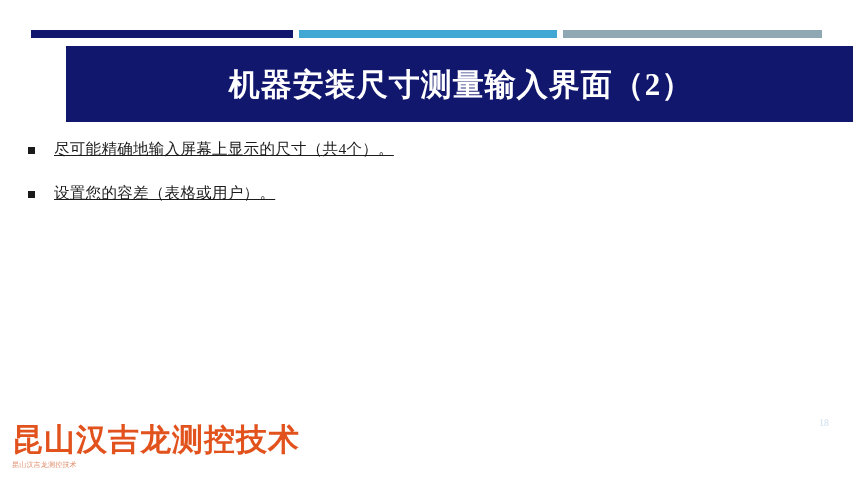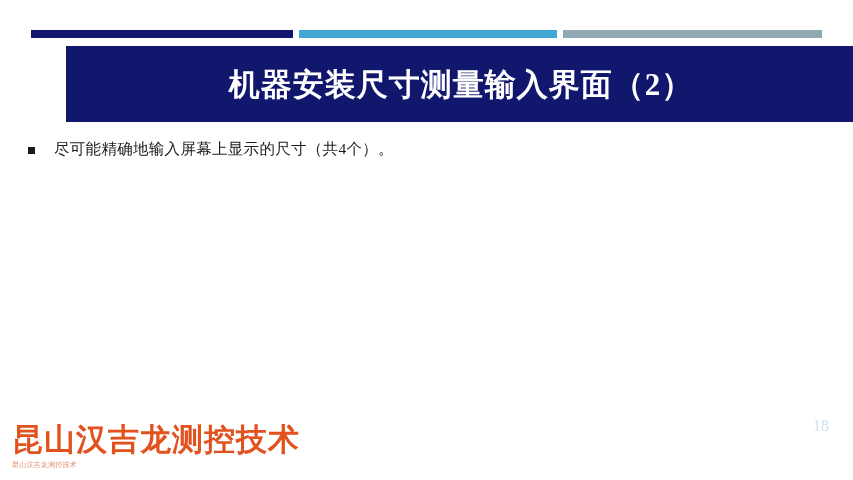--- a/index.html
+++ b/index.html
@@ -87,20 +87,21 @@
     margin-top: 9px;
     margin-right: 19px;
     flex: 0 0 auto;
   }
   .bullet-text {
     color: #1b1b1b;
     font-size: 15.5px;
     line-height: 1.45;
     font-family: "Liberation Serif", "DejaVu Serif", serif;
     letter-spacing: 0.3px;
+    text-decoration: underline;
   }
 
   
   .logo-block {
     position: absolute;
     left: 12px;
     top: 424px;
     width: 320px;
   }
   .logo-main {
@@ -121,21 +122,21 @@
     opacity: 0.85;
     white-space: nowrap;
   }
 
   
   .page-number {
     position: absolute;
     right: 24px;
     top: 417px;
     color: #cfe0ee;
-    font-size: 16px;
+    font-size: 10px;
     font-family: "Liberation Serif", "DejaVu Serif", serif;
     text-align: right;
   }
 </style>
 </head>
 <body>
 
 <div class="slide">
 
   <div class="deco-bar">
@@ -150,20 +151,24 @@
     <div class="title-text">机器安装尺寸测量输入界面（2）</div>
   </div>
 
   <div class="bullets">
 
     <div class="bullet-row">
       <span class="bullet-marker"></span>
       <span class="bullet-text">尽可能精确地输入屏幕上显示的尺寸（共4个）。</span>
     </div>
 
+    <div class="bullet-row">
+      <span class="bullet-marker"></span>
+      <span class="bullet-text">设置您的容差（表格或用户）。</span>
+    </div>
 
 
   </div>
 
   <div class="logo-block">
     <div class="logo-main">昆山汉吉龙测控技术</div>
     <div class="logo-sub">昆山汉吉龙测控技术</div>
   </div>
 
   <div class="page-number">18</div>

